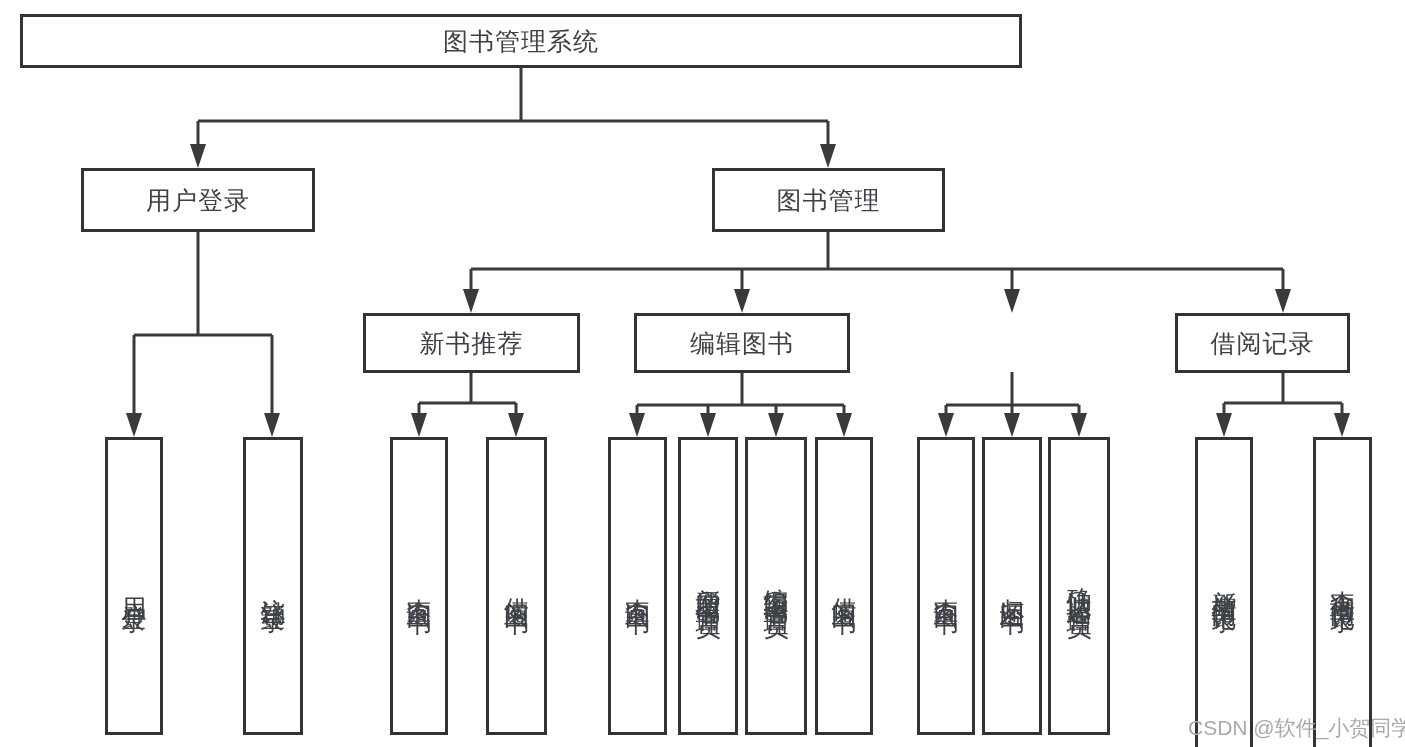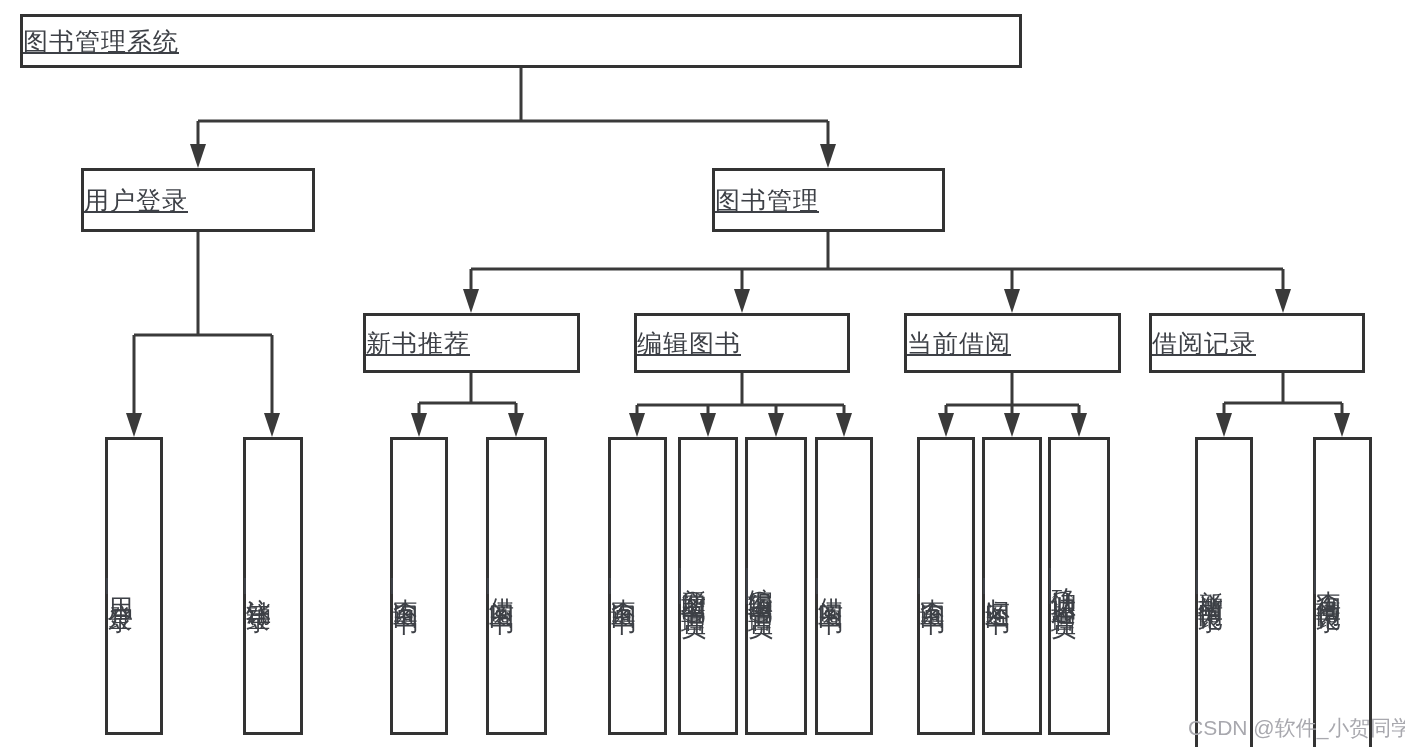--- a/index.html
+++ b/index.html
@@ -18,24 +18,23 @@
     width: 1405px; height: 747px;
     z-index: 1;
   }
   .box {
     position: absolute;
     box-sizing: border-box;
     background: #ffffff;
     border: 3px solid #333333;
     display: flex;
     align-items: center;
-    justify-content: flex-start;
+    justify-content: center;
     z-index: 2;
     color: #3d4046;
-    text-decoration: underline;
   }
   .hlabel {
     font-size: 25px;
     letter-spacing: 1px;
     white-space: nowrap;
     line-height: 1;
   }
   .vlabel {
     writing-mode: vertical-rl;
     text-orientation: mixed;
@@ -120,24 +119,21 @@
   <div class="box" style="left:363px; top:313px; width:217px; height:60px;">
     <span class="hlabel">新书推荐</span>
   </div>
 
   <div class="box" style="left:712px; top:168px; width:233px; height:64px;">
     <span class="hlabel">图书管理</span>
   </div>
   <div class="box" style="left:634px; top:313px; width:216px; height:60px;">
     <span class="hlabel">编辑图书</span>
   </div>
-  <div class="box" style="left:904px; top:313px; width:217px; height:60px;">
-    <span class="hlabel">当前借阅</span>
-  </div>
-  <div class="box" style="left:1149px; top:313px; width:216px; height:60px;">
+  <div class="box" style="left:1175px; top:313px; width:175px; height:60px;">
     <span class="hlabel">借阅记录</span>
   </div>
 
   <div class="box" style="left:105px; top:437px; width:58px; height:298px;">
     <span class="vlabel">用户登录</span>
   </div>
   <div class="box" style="left:243px; top:437px; width:60px; height:298px;">
     <span class="vlabel">注销登录</span>
   </div>
 

